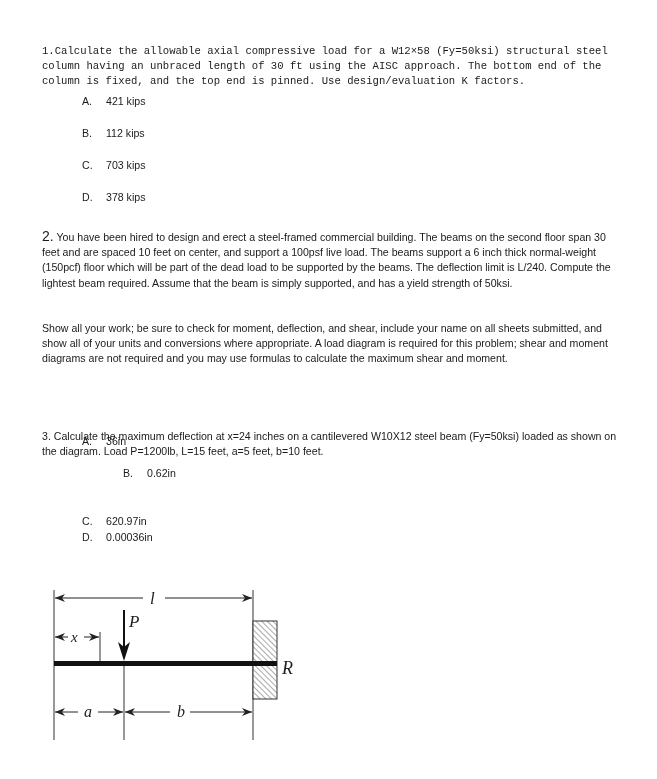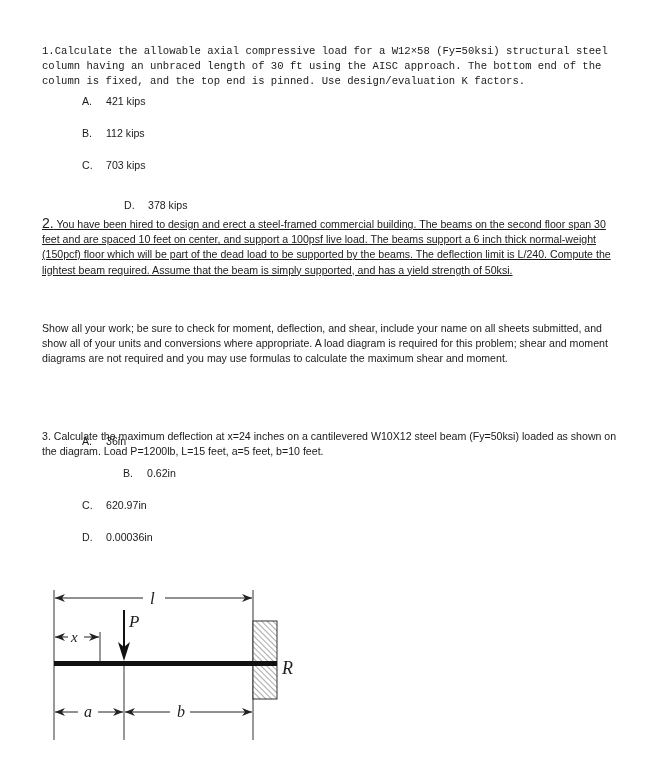--- a/index.html
+++ b/index.html
@@ -61,41 +61,41 @@
 
 <div class="opt" style="top:94px;">
   <span class="letter">A.</span><span>421 kips</span>
 </div>
 <div class="opt" style="top:126px;">
   <span class="letter">B.</span><span>112 kips</span>
 </div>
 <div class="opt" style="top:158px;">
   <span class="letter">C.</span><span>703 kips</span>
 </div>
-<div class="opt" style="top:198px;margin-left:42px;">
+<div class="opt" style="top:190px;">
   <span class="letter">D.</span><span>378 kips</span>
 </div>
 
-<p class="para" style="top:216px;text-decoration:underline;">
+<p class="para" style="top:229px;">
   <span class="q-big-num">2.</span><span> You have been hired to design and erect a steel-framed commercial building. The beams on the second floor span 30 feet and are spaced 10 feet on center, and support a 100psf live load. The beams support a 6 inch thick normal-weight (150pcf) floor which will be part of the dead load to be supported by the beams. The deflection limit is L/240. Compute the lightest beam required. Assume that the beam is simply supported, and has a yield strength of 50ksi.</span>
 </p>
 
 <p class="para" style="top:321px;">Show all your work; be sure to check for moment, deflection, and shear, include your name on all sheets submitted, and show all of your units and conversions where appropriate. A load diagram is required for this problem; shear and moment diagrams are not required and you may use formulas to calculate the maximum shear and moment.</p>
 
 <p class="para" style="top:393px;margin-top:36px;">
   <span>3.</span><span> Calculate the maximum deflection at x=24 inches on a cantilevered W10X12 steel beam (Fy=50ksi) loaded as shown on the diagram. Load P=1200lb, L=15 feet, a=5 feet, b=10 feet.</span>
 </p>
 
 <div class="opt" style="top:434px;">
   <span class="letter">A.</span><span>36in</span>
 </div>
 <div class="opt" style="top:466px;padding-left:41px;">
   <span class="letter">B.</span><span>0.62in</span>
 </div>
-<div class="opt" style="top:498px;">
+<div class="opt" style="top:514px;">
   <span class="letter">C.</span><span>620.97in</span>
 </div>
 <div class="opt" style="top:530px;">
   <span class="letter">D.</span><span>0.00036in</span>
 </div>
 
 <div class="diagram">
   <svg width="270" height="175" viewBox="0 0 270 175" xmlns="http://www.w3.org/2000/svg">
     <defs>
       <pattern id="hatch" patternUnits="userSpaceOnUse" width="4" height="4" patternTransform="rotate(-45)">

